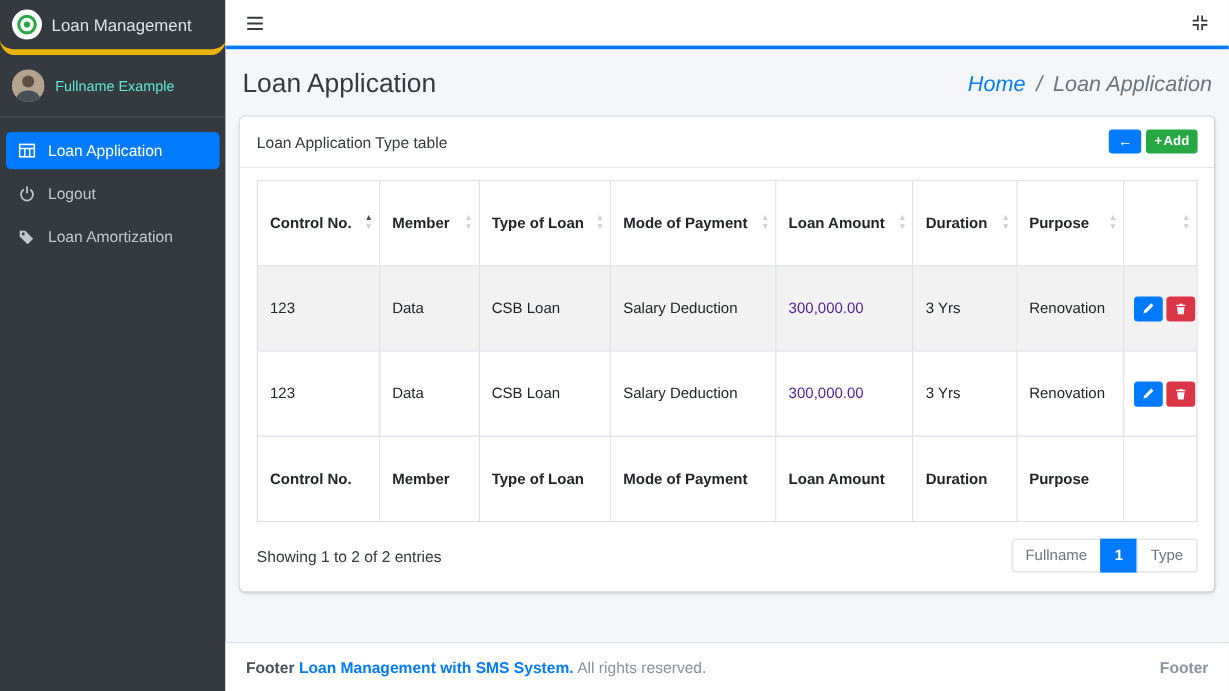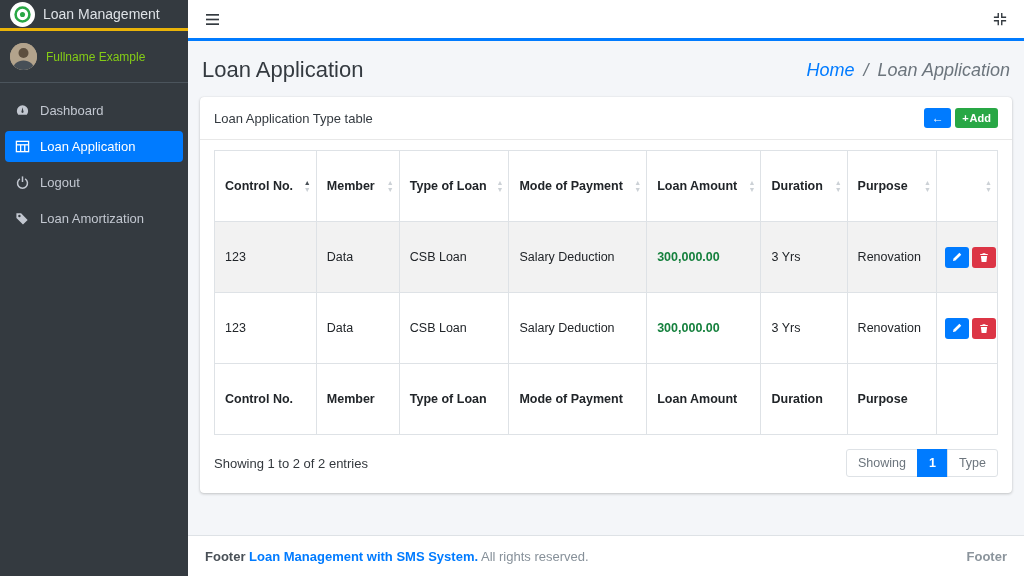--- a/index.html
+++ b/index.html
@@ -4,23 +4,23 @@
 <title>Loan Management</title>
 <style>
   * { box-sizing: border-box; margin: 0; padding: 0; }
   html, body { width: 1024px; height: 576px; overflow: hidden; }
   body { font-family: "Liberation Sans", "DejaVu Sans", sans-serif; font-size: 13px; background: #f4f6f9; color: #212529; }
 
   .app { display: flex; width: 1024px; height: 576px; }
 
   
   .sidebar { width: 188px; flex-shrink: 0; background: #343a40; color: #c2c7d0; display: flex; flex-direction: column; }
-  .brand { height: 31px; display: flex; align-items: center; gap: 8px; padding: 0 10px; border-bottom: 3px solid #eab308; color: #dee2e6; font-size: 14px; cursor: pointer; }
+  .brand { height: 46px; display: flex; align-items: center; gap: 8px; padding: 0 10px; border-bottom: 5px solid #eab308; color: #dee2e6; font-size: 14px; cursor: pointer; border-radius: 13px; }
   .brand-logo { width: 25px; height: 25px; border-radius: 50%; background: #fff; display: flex; align-items: center; justify-content: center; flex-shrink: 0; }
-  .user-panel { display: flex; align-items: center; gap: 9px; padding: 12px 10px; border-bottom: 1px solid #4b545c; font-size: 12px; color: #84cc16; }
+  .user-panel { display: flex; align-items: center; gap: 9px; padding: 12px 10px; border-bottom: 1px solid #4b545c; font-size: 12px; color: #5eead4; }
   .avatar { width: 27px; height: 27px; border-radius: 50%; overflow: hidden; background: #a89a86; flex-shrink: 0; }
   .menu { display: flex; flex-direction: column; gap: 5px; padding: 12px 5px; }
   .menu-item { display: flex; align-items: center; gap: 10px; padding: 8px 9px; border-radius: 4px; color: #c2c7d0; font-size: 13px; cursor: pointer; text-decoration: none; }
   .menu-item .mi { width: 16px; display: inline-flex; justify-content: center; color: inherit; }
   .menu-item.active { background: #007bff; color: #fff; }
 
   
   .main { flex: 1; display: flex; flex-direction: column; background: #f4f6f9; min-width: 0; }
   .navbar { height: 41px; background: #fff; border-bottom: 3px solid #007bff; display: flex; align-items: center; justify-content: space-between; padding: 0 17px; flex-shrink: 0; }
   .nav-icon { color: #343a40; cursor: pointer; display: inline-flex; align-items: center; }
@@ -43,21 +43,21 @@
   .search-row { display: flex; justify-content: flex-end; align-items: center; gap: 7px; font-size: 13px; margin: 10px 0 14px; }
   .search-row input { width: 130px; height: 26px; border: 1px solid #d6dce1; border-radius: 3px; padding: 0 6px; font-family: inherit; font-size: 12px; outline: none; }
 
   table { width: 100%; border-collapse: collapse; font-size: 12.5px; color: #212529; table-layout: fixed; }
   th, td { border: 1px solid #dee2e6; padding: 28px 10px; text-align: left; overflow: hidden; white-space: nowrap; }
   thead th, tfoot th { font-weight: bold; position: relative; cursor: pointer; background: #fff; }
   tbody tr:nth-child(odd) { background: #f2f2f2; }
   tbody tr:nth-child(even) { background: #fff; }
   .sort { position: absolute; right: 5px; top: 50%; transform: translateY(-50%); display: flex; flex-direction: column; font-size: 7px; line-height: 6.5px; color: #ccd1d6; font-style: normal; }
   .sort .on { color: #495057; }
-  td.amount { color: #15803d; font-weight: bold; }
+  td.amount { color: #4c1d95; font-weight: normal; }
   td.actions { padding: 6px 8px; }
   .btn-icon { width: 24px; height: 21px; border-radius: 3px; border: none; display: inline-flex; align-items: center; justify-content: center; cursor: pointer; vertical-align: middle; }
   .btn-edit { background: #007bff; margin-right: 3px; }
   .btn-del { background: #dc3545; }
 
   .table-footer { display: flex; justify-content: space-between; align-items: center; margin-top: 14px; font-size: 13px; color: #33383d; }
   .pagination { display: flex; }
   .page { border: 1px solid #dee2e6; padding: 6px 11px; font-size: 12.5px; background: #fff; color: #6c757d; cursor: pointer; text-decoration: none; margin-left: -1px; }
   .page.prev { border-radius: 3px 0 0 3px; margin-left: 0; }
   .page.next { border-radius: 0 3px 3px 0; }
@@ -90,28 +90,20 @@
         <svg width="27" height="27" viewBox="0 0 27 27">
             <rect width="27" height="27" fill="#b3a38c"></rect>
             <circle cx="13.5" cy="10" r="5" fill="#5d4f3f"></circle>
             <path d="M3 27c0-6 4.5-9.5 10.5-9.5S24 21 24 27z" fill="#474f57"></path>
           </svg>
       </span>
       <span>Fullname Example</span>
     </div>
 
     <nav class="menu">
-      <a class="menu-item">
-        <span class="mi">
-          <svg width="15" height="15" viewBox="0 0 16 16" fill="currentColor">
-              <path d="M8 2.5a6 6 0 0 0-6 6c0 1.5.55 2.85 1.45 3.9h9.1A5.94 5.94 0 0 0 14 8.5a6 6 0 0 0-6-6zm1 6.2a1.2 1.2 0 1 1-2 0L8 4.6z"></path>
-            </svg>
-        </span>
-        <span>Dashboard</span>
-      </a>
       <a class="menu-item active">
         <span class="mi">
           <svg width="15" height="15" viewBox="0 0 16 16" fill="none" stroke="currentColor" stroke-width="1.4">
               <rect x="1.5" y="2.5" width="13" height="11"></rect>
               <line x1="1.5" y1="6.2" x2="14.5" y2="6.2"></line>
               <line x1="6" y1="6.2" x2="6" y2="13.5"></line>
               <line x1="10.4" y1="6.2" x2="10.4" y2="13.5"></line>
             </svg>
         </span>
         <span>Loan Application</span>
@@ -283,21 +275,21 @@
                 <th>Duration</th>
                 <th>Purpose</th>
                 <th></th>
               </tr>
             </tfoot>
           </table>
 
           <div class="table-footer">
             <span>Showing 1 to 2 of 2 entries</span>
             <div class="pagination">
-              <a class="page prev">Showing</a>
+              <a class="page prev">Fullname</a>
               <a class="page active">1</a>
               <a class="page next">Type</a>
             </div>
           </div>
 
         </div>
       </div>
 
     </div>
 

